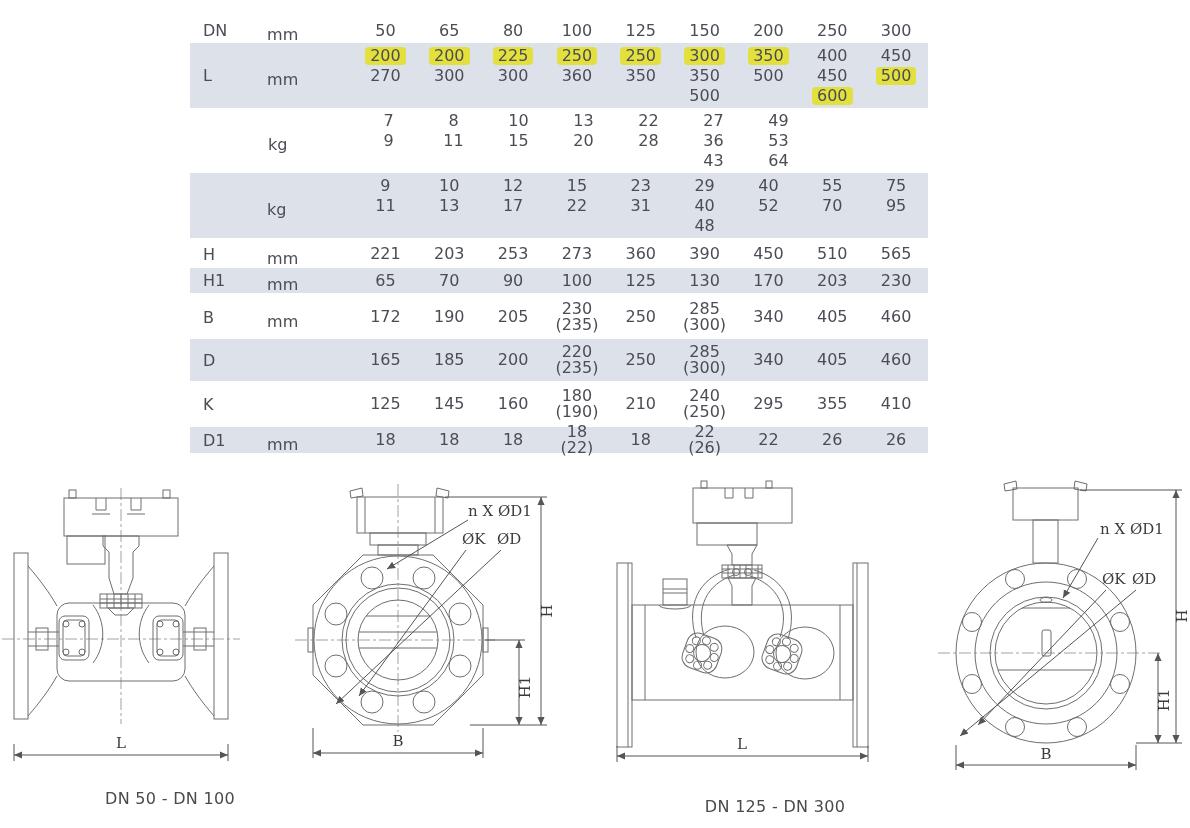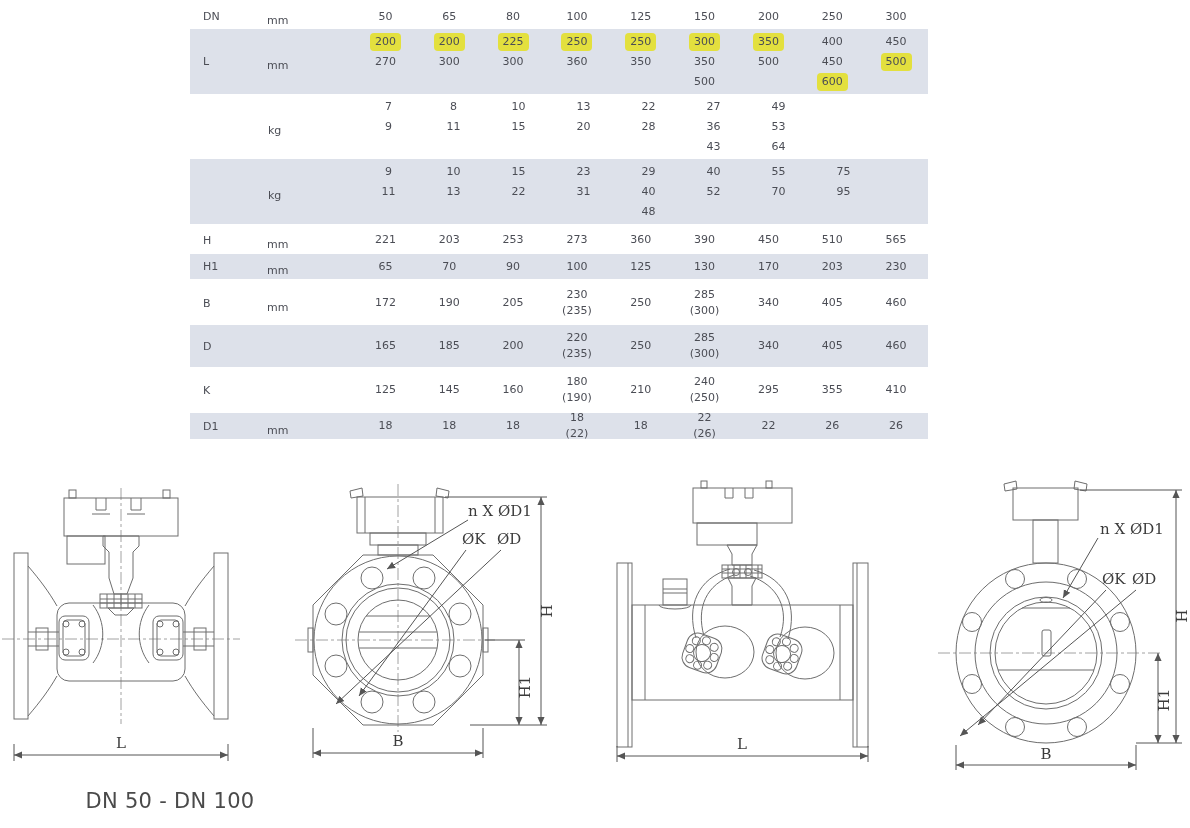--- a/index.html
+++ b/index.html
@@ -2,37 +2,37 @@
 <html style="--shade: #dde1ea; --hl: #e3e03e; --ink: #4b4d55; --line: #6e6e6e;"><head>
 <meta charset="utf-8">
 <style>
   :root{
     --shade:#dde1ea; --hl:#e3e03e; --ink:#4b4d55; --line:#6e6e6e; --dimink:#3b3b3b;
   }
   html,body{margin:0;padding:0;background:#fff;}
   #stage{position:relative;width:1190px;height:828px;background:#fff;overflow:hidden;
          font-family:"DejaVu Sans","Liberation Sans",sans-serif;color:var(--ink);}
   
-  #spec-table{position:absolute;left:190px;top:4px;width:738px;font-size:11px;}
+  #spec-table{position:absolute;left:190px;top:18px;width:738px;font-size:16px;}
   .trow{display:flex;align-items:stretch;}
   .trow.shaded{background:var(--shade);}
   .lbl{width:50px;padding-left:13px;display:flex;align-items:center;}
   .unit{width:88px;padding-left:15px;display:flex;align-items:center;margin-top:8px;}
   .cell{width:65px;display:flex;flex-direction:column;align-items:center;justify-content:center;}
   .line{line-height:16px;text-align:center;}
   .vtop .cell{justify-content:flex-start;padding-top:3px;}
   .vtop .line{line-height:20px;}
   .hl{background:var(--hl);border-radius:4px;padding:0 5px;display:inline-block;line-height:18px;}
   
   svg{position:absolute;overflow:visible;}
   .st{stroke:var(--line);fill:none;stroke-width:1;}
   .cl{stroke:#8a8a8a;stroke-width:0.8;stroke-dasharray:12 3 3 3;fill:none;}
   .dim line{stroke:#555;stroke-width:1;fill:none;}
   .dimtext{font-family:"DejaVu Serif","Liberation Serif",serif;font-size:15px;fill:var(--dimink);}
-  .caption{position:absolute;font-size:21px;color:#4a4a4a;text-align:center;letter-spacing:0.3px;}
+  .caption{position:absolute;font-size:16px;color:#4a4a4a;text-align:center;letter-spacing:0.3px;}
 </style>
 </head>
 <body>
 
 <div id="stage">
 
   <div id="spec-table">
       <div class="trow" style="height: 25px;">
         <div class="lbl">DN</div>
         <div class="unit">mm</div>
@@ -143,20 +143,24 @@
       <div class="trow shaded vtop" style="height: 65px;">
         <div class="lbl"></div>
         <div class="unit">kg</div>
         <div class="cell">
           <div class="line">9</div>
           <div class="line">11</div>
         </div>
         <div class="cell">
           <div class="line">10</div>
           <div class="line">13</div>
+        </div>
+        <div class="cell">
+          <div class="line">12</div>
+          <div class="line">17</div>
         </div>
         <div class="cell">
           <div class="line">15</div>
           <div class="line">22</div>
         </div>
         <div class="cell">
           <div class="line">23</div>
           <div class="line">31</div>
         </div>
         <div class="cell">
@@ -623,14 +627,15 @@
     </g>
     <g class="dim">
       <line x1="26" y1="267" x2="26" y2="292"></line>
       <line x1="206" y1="267" x2="206" y2="292"></line>
       <line x1="26" y1="287" x2="206" y2="287" marker-start="url(#a4)" marker-end="url(#a4)"></line>
       <text class="dimtext" x="116" y="281" text-anchor="middle">B</text>
     </g>
   </svg>
 
   <div class="caption" style="left:30px;top:789px;width:280px;">DN 50 - DN 100</div>
+  <div class="caption" style="left:645px;top:797px;width:260px;">DN 125 - DN 300</div>
 
 </div>
 
 </body></html>

